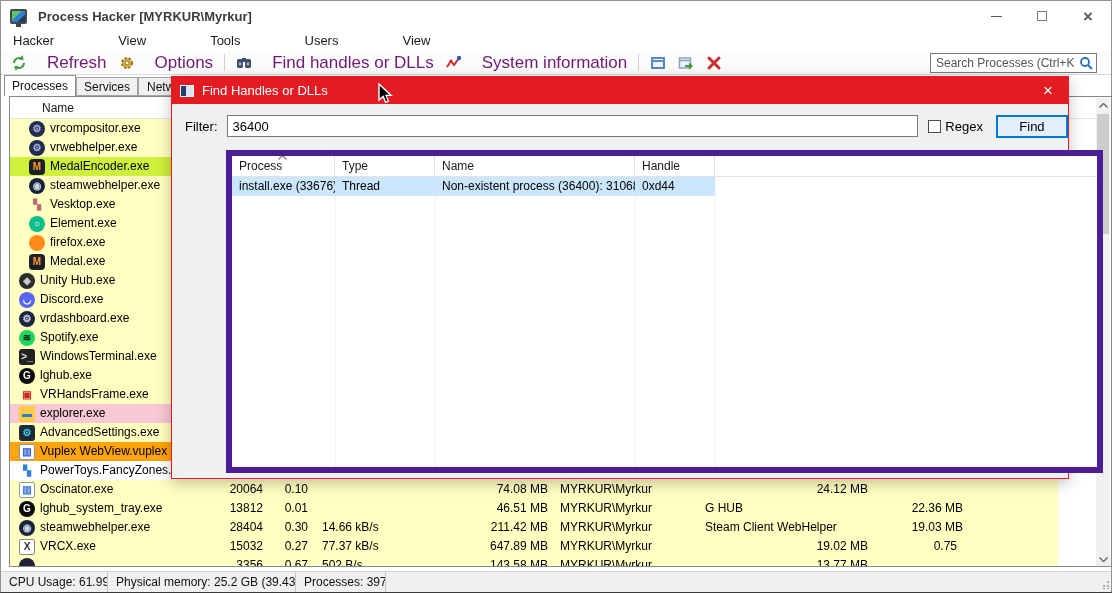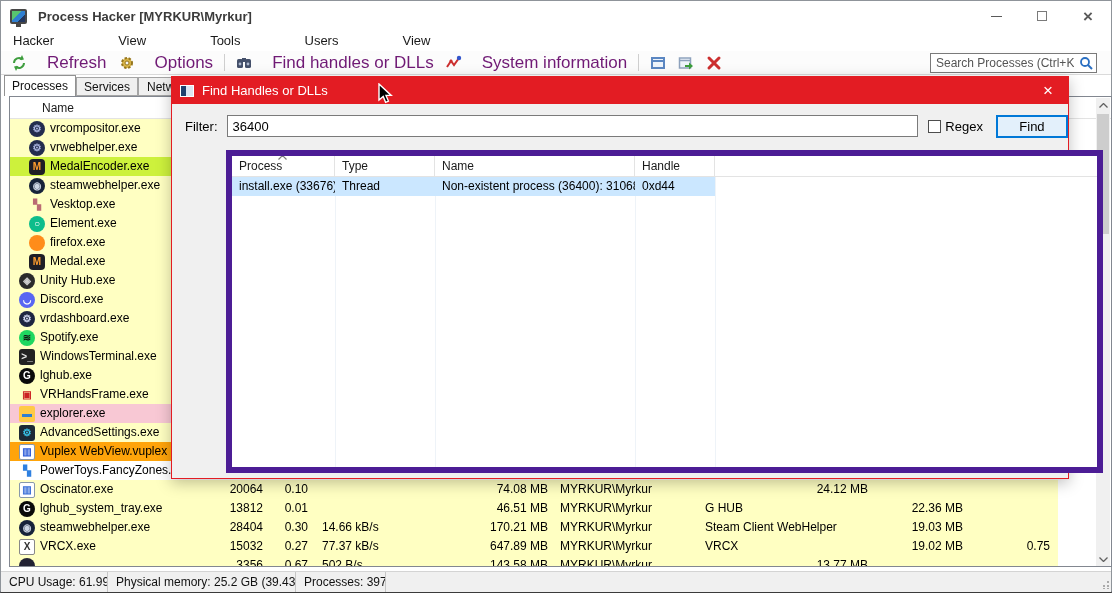--- a/index.html
+++ b/index.html
@@ -515,38 +515,37 @@
         </div>
 
         <div class="prow" style="background: rgb(255, 255, 194);">
           <div class="pcell c-name" style="padding-left: 9px;">
             <span class="picon" style="background: rgb(23, 35, 58); color: rgb(205, 214, 228); border-radius: 50%;">◉</span>
             <span>steamwebhelper.exe</span>
           </div>
           <div class="pcell c-r">28404</div>
           <div class="pcell c-r">0.30</div>
           <div class="pcell c-io">14.66 kB/s</div>
-          <div class="pcell c-r">170.21 MB</div>
+          <div class="pcell c-r">211.42 MB</div>
           <div class="pcell c-user">MYRKUR\Myrkur</div>
           <div class="pcell c-desc">Steam Client WebHelper</div>
           <div class="pcell c-r">19.03 MB</div>
           <div class="pcell c-extra"></div>
         </div>
 
         <div class="prow" style="background: rgb(255, 255, 194);">
           <div class="pcell c-name" style="padding-left: 9px;">
             <span class="picon" style="background: rgb(255, 255, 255); color: rgb(51, 51, 51); border-radius: 2px; border-color: rgb(136, 136, 136);">X</span>
             <span>VRCX.exe</span>
           </div>
           <div class="pcell c-r">15032</div>
           <div class="pcell c-r">0.27</div>
           <div class="pcell c-io">77.37 kB/s</div>
           <div class="pcell c-r">647.89 MB</div>
           <div class="pcell c-user">MYRKUR\Myrkur</div>
-          <div class="pcell c-desc">VRCX</div>
           <div class="pcell c-r">19.02 MB</div>
           <div class="pcell c-extra">0.75</div>
         </div>
 
         <div class="prow" style="background: rgb(255, 255, 194);">
           <div class="pcell c-name" style="padding-left: 9px;">
             <span class="picon" style="background: rgb(34, 34, 51); color: rgb(34, 34, 51); border-radius: 50%;"></span>
             <span></span>
           </div>
           <div class="pcell c-r">3356</div>

